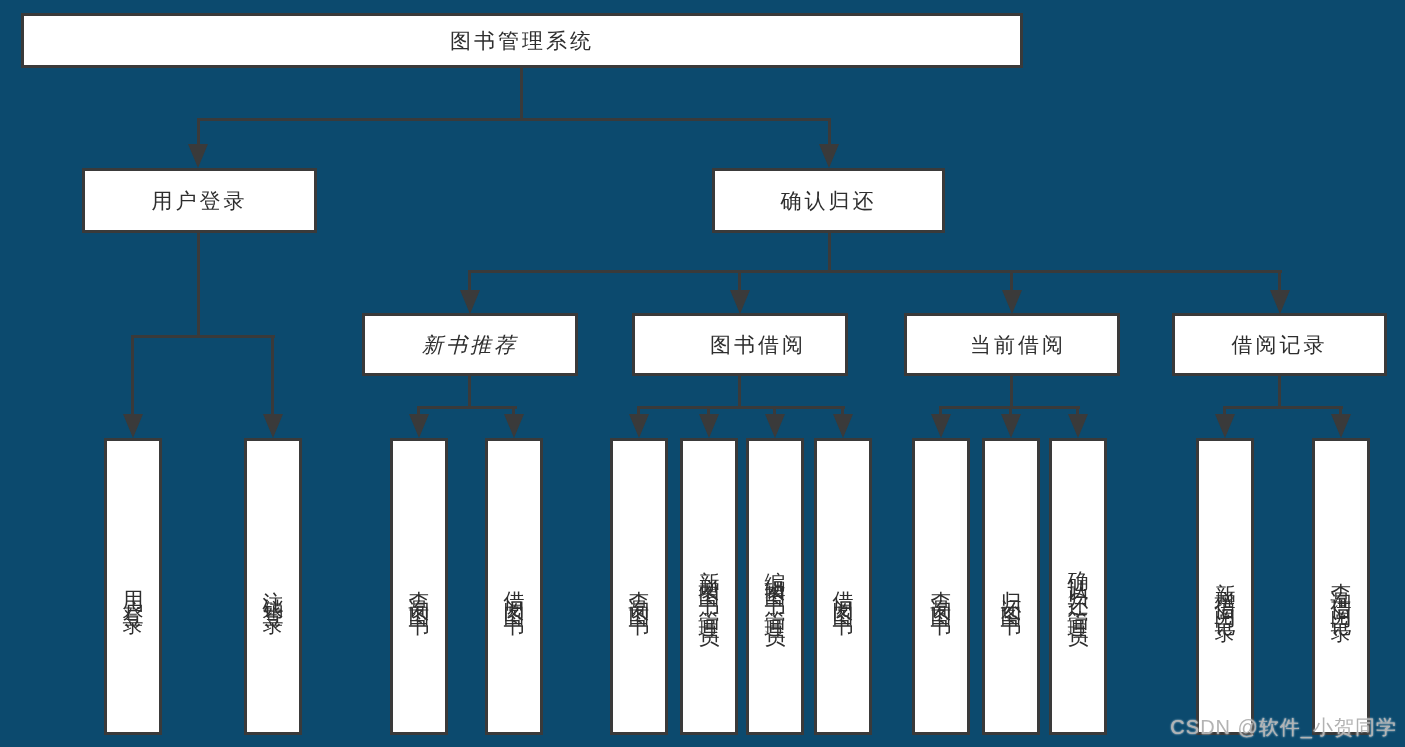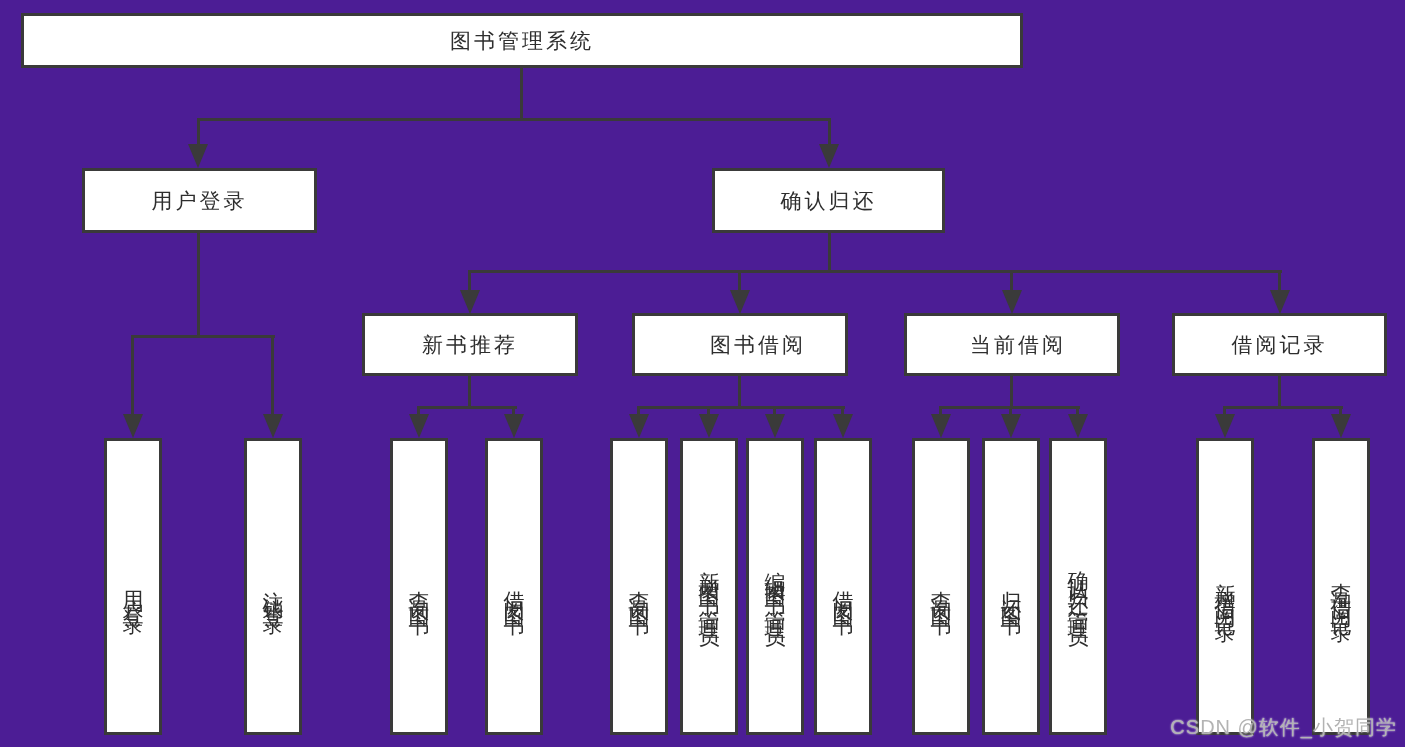--- a/index.html
+++ b/index.html
@@ -1,20 +1,20 @@
 <!DOCTYPE html>
 <html><head>
 <meta charset="utf-8">
 <style>
   html, body { margin: 0; padding: 0; background: #ffffff; }
   .canvas {
     position: relative;
     width: 1405px;
     height: 747px;
-    background: #4c1d95;
+    background: #0c4a6e;
     font-family: "Liberation Sans", "DejaVu Sans", sans-serif;
     overflow: hidden;
   }
   .node {
     position: absolute;
     box-sizing: border-box;
     border: 3px solid #3a3a3a;
     background: #ffffff;
     display: flex;
     align-items: center;
@@ -68,21 +68,21 @@
   </div>
 
   <div class="node" style="left:82px; top:168px; width:235px; height:65px;">
     <span class="lbl">用户登录</span>
   </div>
 
   <div class="node" style="left:712px; top:168px; width:233px; height:65px;">
     <span class="lbl">确认归还</span>
   </div>
 
-  <div class="node" style="left:362px; top:313px; width:216px; height:63px;">
+  <div class="node" style="left:362px; top:313px; width:216px; height:63px;font-style:italic;">
     <span class="lbl">新书推荐</span>
   </div>
 
   <div class="node" style="left:632px; top:313px; width:216px; height:63px;padding-left:36px;">
     <span class="lbl">图书借阅</span>
   </div>
 
   <div class="node" style="left:904px; top:313px; width:216px; height:63px;padding-left:12px;">
     <span class="lbl">当前借阅</span>
   </div>

